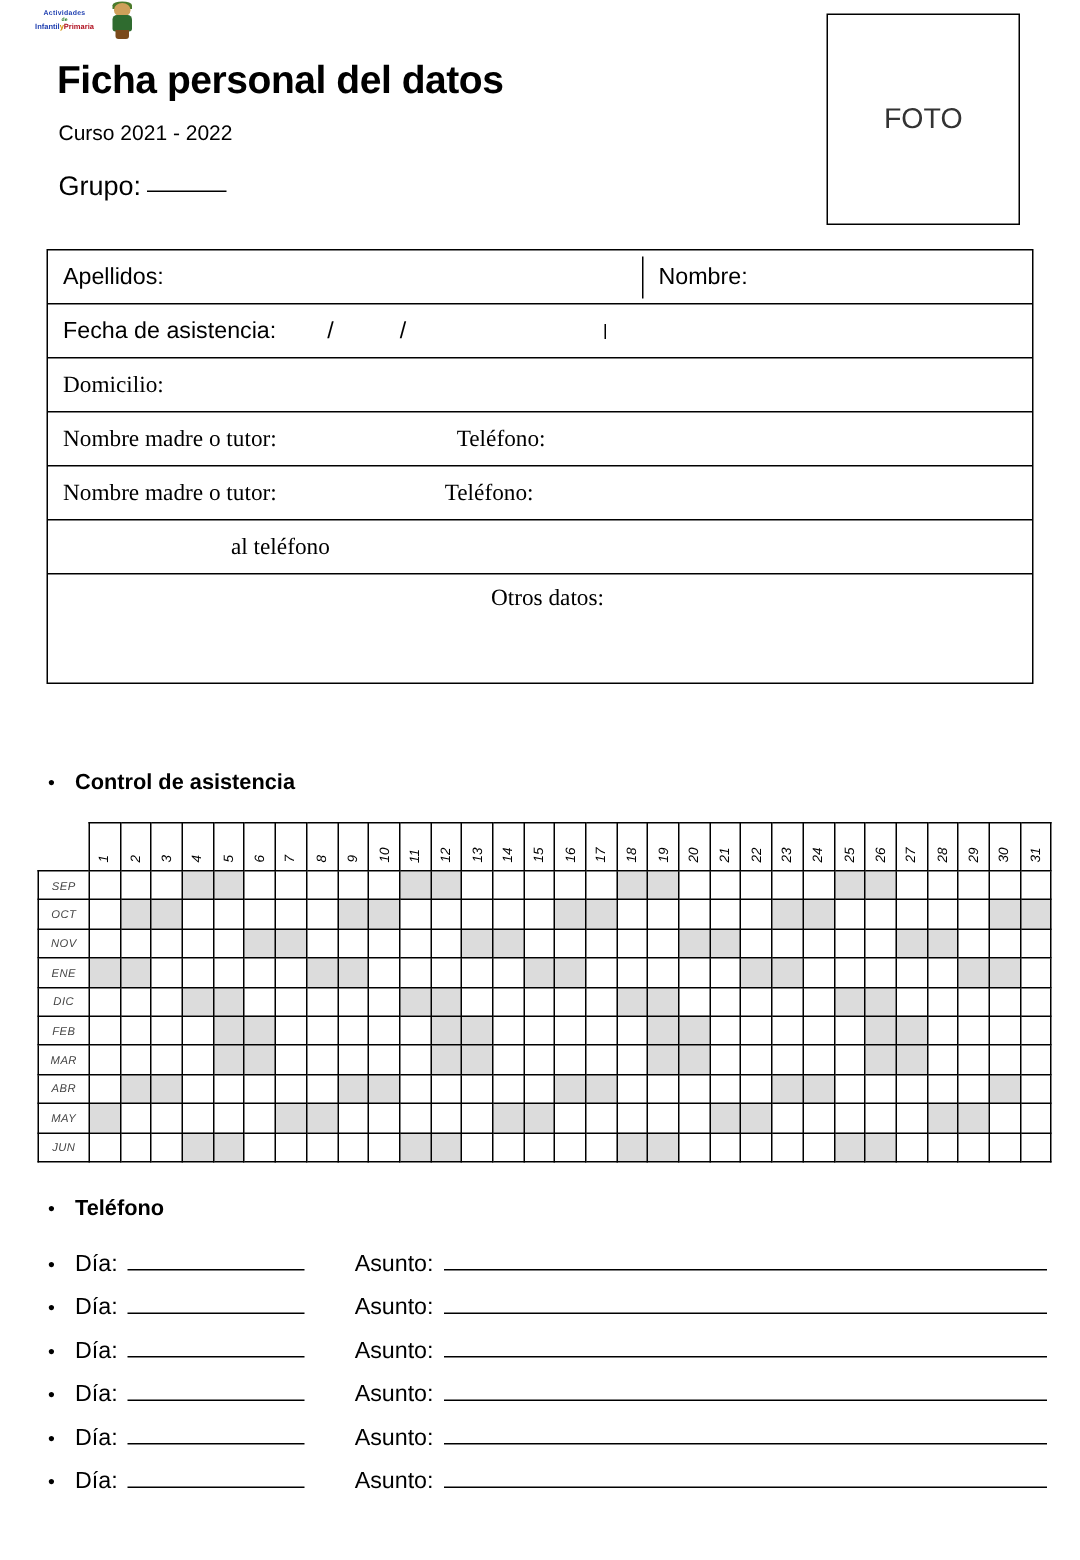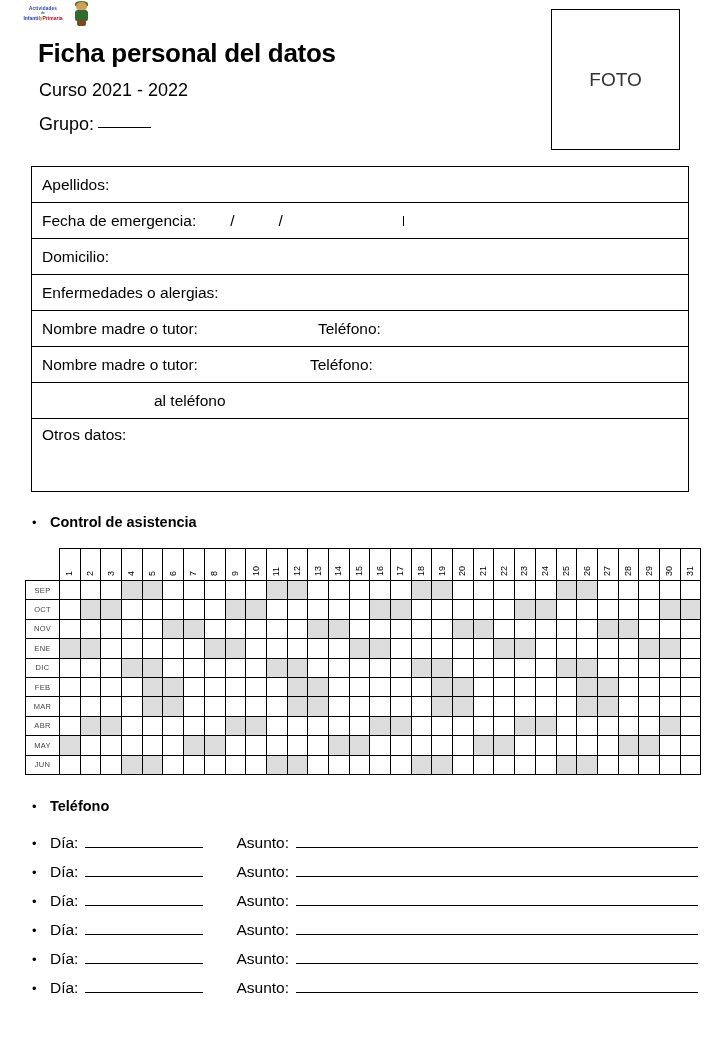--- a/index.html
+++ b/index.html
@@ -92,21 +92,21 @@
     top: 38px;
     font-size: 26px;
     font-weight: bold;
     letter-spacing: -0.3px;
     white-space: nowrap;
   }
   .curso {
     position: absolute;
     left: 39px;
     top: 80px;
-    font-size: 18px;
+    font-size: 14px;
     white-space: nowrap;
   }
   .grupo {
     position: absolute;
     left: 39px;
     top: 114px;
     font-size: 18px;
     white-space: nowrap;
   }
   .grupo .blank {
@@ -151,27 +151,27 @@
   }
   .f-row:last-child { border-bottom: none; }
   .f-cell {
     padding: 5px 0 5px 10px;
     font-size: 15.5px;
     box-sizing: border-box;
     display: flex;
     align-items: center;
   }
   .f-cell.left-b { border-left: 1.3px solid #000; }
-  .f-grow { flex: 1 1 auto; }
+  .f-grow { flex: 1 1 auto; font-family: Liberation Serif, serif; }
   .w-apellidos { width: 396px; }
   .w-nombre { flex: 1 1 auto; }
   .w-fecha { width: 371px; }
   .w-fecha-rest { flex: 1 1 auto; }
   .r-otros { min-height: 72px; align-items: flex-start; }
-  .r-otros .f-cell { align-items: flex-start; padding-top: 7px; }
+  .r-otros .f-cell { align-items: flex-start; padding-top: 7px; justify-content: center; }
   .inline-gap-a { display:inline-block; width: 120px; }
   .inline-gap-b { display:inline-block; width: 112px; }
   .slash-sp { display: inline-block; width: 34px; }
   .slash-sp2 { display: inline-block; width: 44px; }
 
   
   .section-head {
     position: absolute;
     font-size: 14.5px;
     font-weight: bold;
@@ -188,20 +188,21 @@
 
   
   .att-wrap {
     position: absolute;
     left: 25px;
     top: 548px;
   }
   table.att {
     border-collapse: collapse;
     table-layout: fixed;
+    font-style: italic;
   }
   table.att td, table.att th {
     border: 1px solid #000;
     box-sizing: border-box;
     padding: 0;
     background: #fff;
   }
   table.att th.corner {
     border: none;
     background: transparent;
@@ -298,44 +299,42 @@
 <div class="foto-box">
   <span>FOTO</span>
 </div>
 
 <div class="form">
 
   <div class="f-row">
     <div class="f-cell w-apellidos">
       <span>Apellidos:</span>
     </div>
+    <div class="f-cell w-nombre left-b">
+      <span>Nombre:</span>
+    </div>
   </div>
 
   <div class="f-row">
     <div class="f-cell w-fecha">
-      <span>Fecha de emergencia:</span>
+      <span>Fecha de asistencia:</span>
       <span class="slash-sp"></span>
       <span>/</span>
       <span class="slash-sp2"></span>
       <span>/</span>
     </div>
     <div class="f-cell w-fecha-rest left-b"></div>
   </div>
 
   <div class="f-row">
     <div class="f-cell f-grow">
       <span>Domicilio:</span>
     </div>
   </div>
 
-  <div class="f-row">
-    <div class="f-cell f-grow">
-      <span>Enfermedades o alergias:</span>
-    </div>
-  </div>
 
   <div class="f-row">
     <div class="f-cell f-grow">
       <span>Nombre madre o tutor:</span>
       <span class="inline-gap-a"></span>
       <span>Teléfono:</span>
     </div>
   </div>
 
   <div class="f-row">

